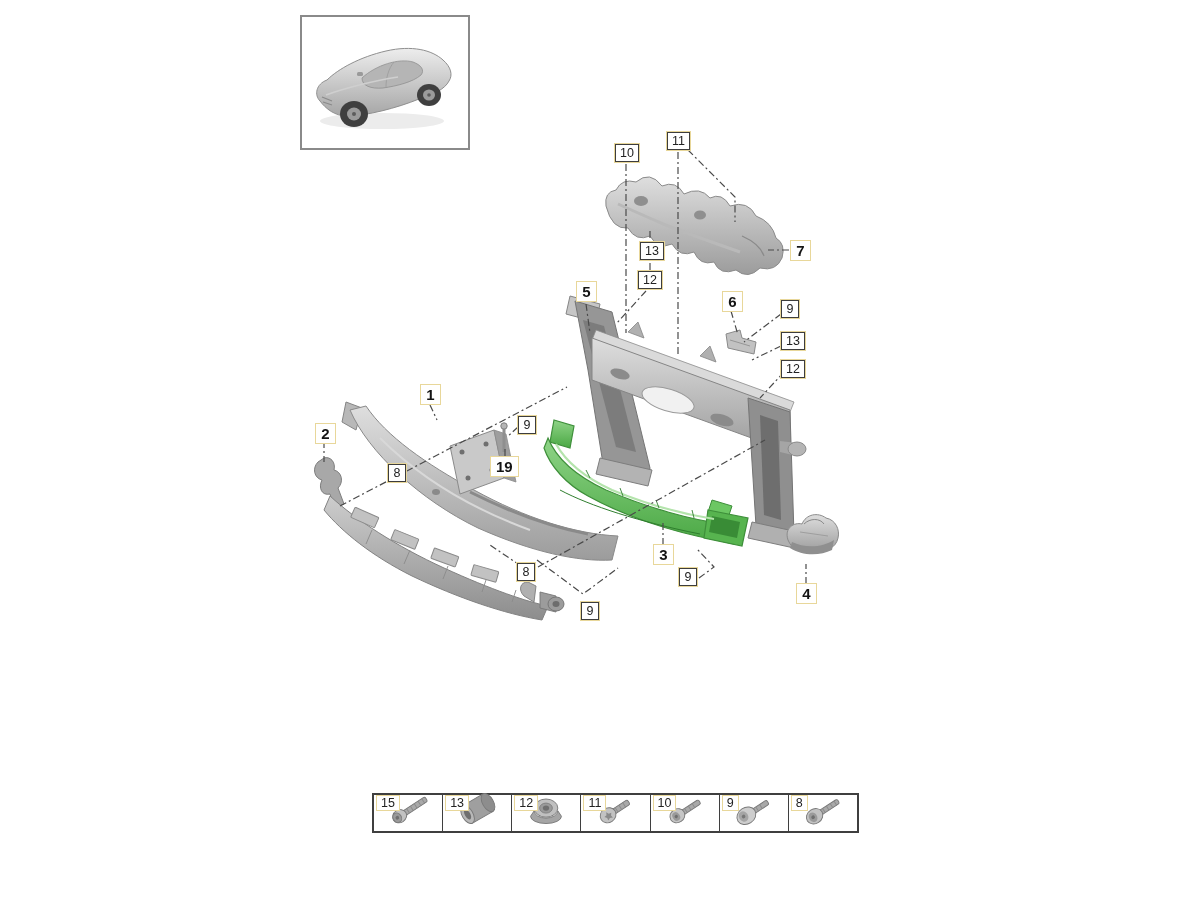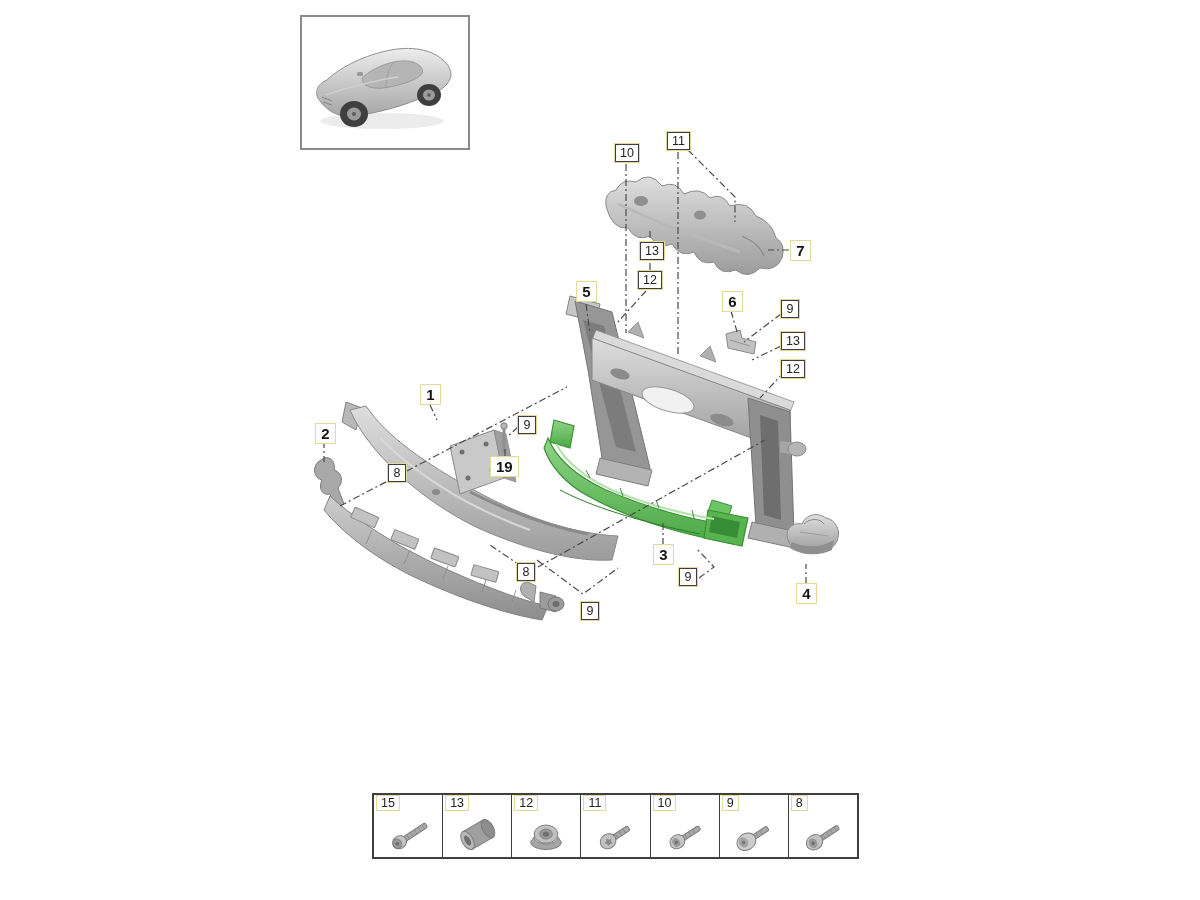--- a/index.html
+++ b/index.html
@@ -21,21 +21,21 @@
   }
   
   .rlabel{
     position:absolute;background:#fff;border:1.5px solid #3d3d3d;
     outline:1px solid #e8d79a;
     font-size:12.5px;font-weight:normal;color:#222;line-height:14px;
     padding:1px 4px;text-align:center;min-width:8px;cursor:pointer;
   }
   
   .legend{
-    position:absolute;left:372px;top:793px;width:487px;height:66px;
+    position:absolute;left:372px;top:793px;width:487px;height:40px;
     display:flex;border:2px solid #3f3f3f;background:#fff;box-sizing:border-box;
   }
   .legend .cell{
     flex:1;position:relative;border-left:1.5px solid #3f3f3f;
     display:flex;align-items:flex-end;justify-content:center;
   }
   .legend .cell:first-child{border-left:none;}
   .legend .num{
     position:absolute;top:0;left:2px;background:#fff;border:1px solid #e8d79a;
     font-size:12.5px;line-height:14px;padding:0 4px;color:#222;

